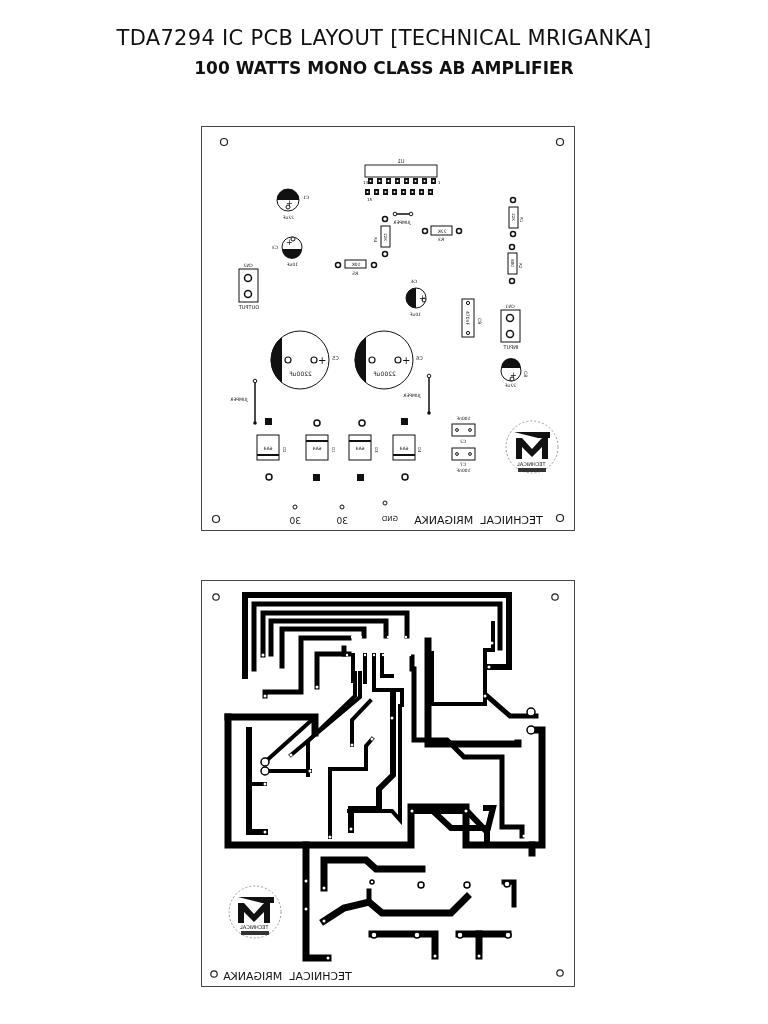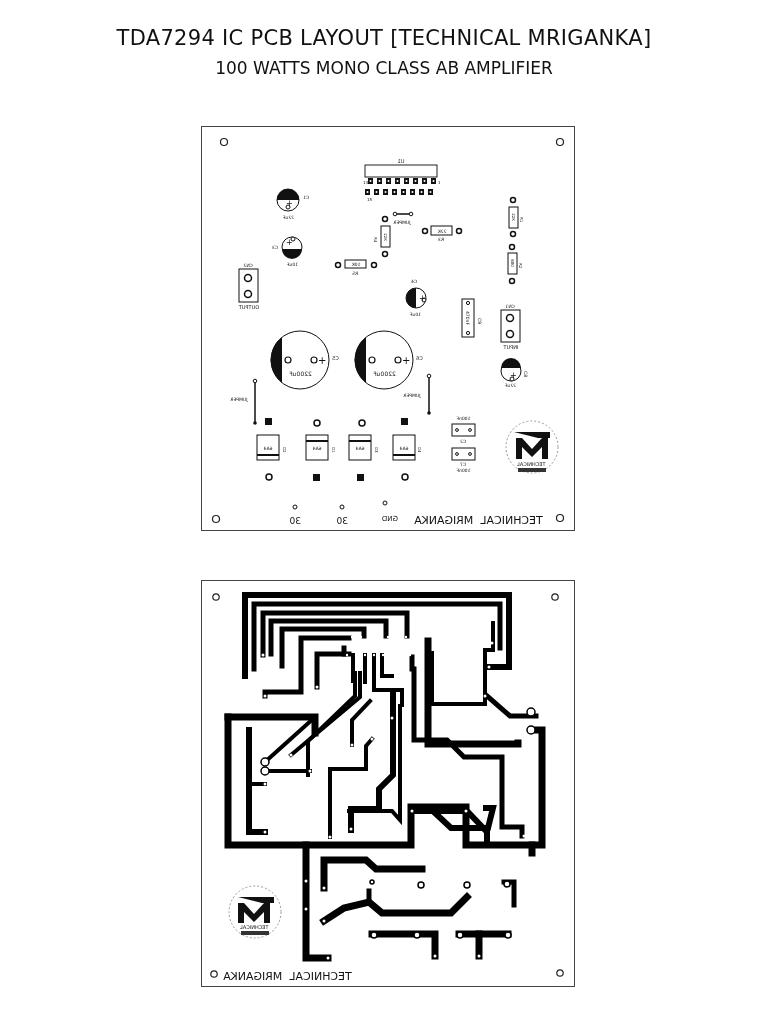--- a/index.html
+++ b/index.html
@@ -1,19 +1,19 @@
 <!DOCTYPE html>
 <html><head>
   <meta charset="utf-8">
   <style>
     html, body { margin: 0; padding: 0; background: #ffffff; }
     body { width: 768px; height: 1024px; position: relative; overflow: hidden; font-family: "DejaVu Sans", sans-serif; color: #111; }
     .title { position: absolute; left: 0; width: 768px; text-align: center; font-family: "DejaVu Sans", sans-serif; }
     #t1 { top: 26px; font-size: 21px; letter-spacing: 0.3px; }
-    #t2 { top: 58px; font-size: 17px; }
+    #t2 { top: 58px; font-size: 17px; font-weight: bold; }
     .board { position: absolute; border: 1px solid #444; background: #fff; box-sizing: border-box; }
     #silk { left: 201px; top: 126px; width: 374px; height: 405px; }
     #copper { left: 201px; top: 580px; width: 374px; height: 407px; }
     svg { position: absolute; left: 0; top: 0; }
     svg text { font-family: "DejaVu Sans", sans-serif; fill: #111; }
     .mir { transform-box: fill-box; transform-origin: center; transform: scaleX(-1); }
   </style>
 </head>
 <body>
 

